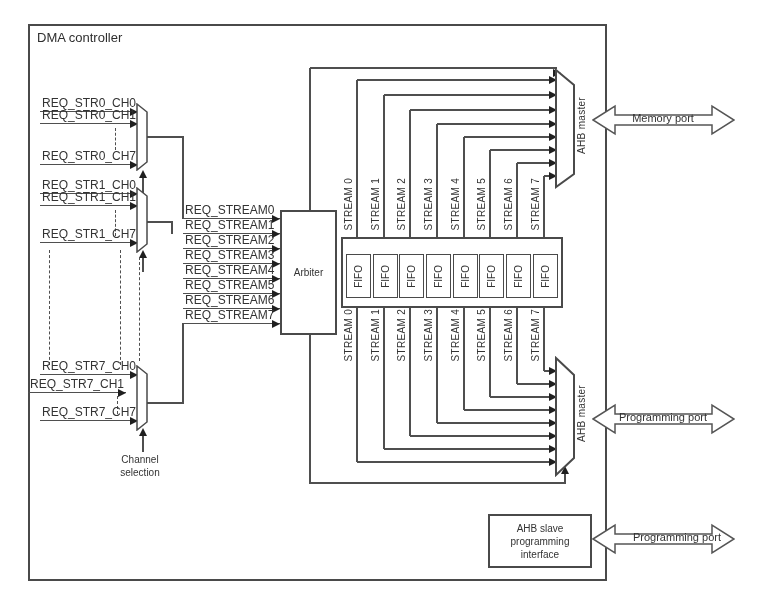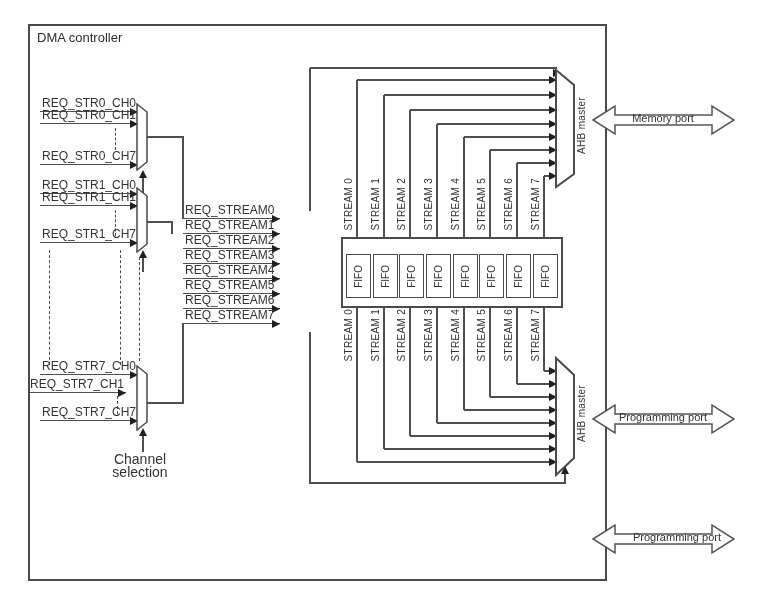--- a/index.html
+++ b/index.html
@@ -22,21 +22,21 @@
   .au{position:absolute;width:0;height:0;border-bottom:8px solid #1f1f1f;border-left:4.5px solid transparent;border-right:4.5px solid transparent;}
   .ad{position:absolute;width:0;height:0;border-top:8px solid #1f1f1f;border-left:4.5px solid transparent;border-right:4.5px solid transparent;}
   
   .vtext{position:absolute;writing-mode:vertical-rl;transform:rotate(180deg);
          font-size:10px;color:#333;white-space:nowrap;letter-spacing:.3px;}
   .fifo-box{position:absolute;width:23px;height:42px;border:1.5px solid #4a4a4a;background:#fff;
             display:flex;align-items:center;justify-content:center;}
   .fifo-box span{writing-mode:vertical-rl;transform:rotate(180deg);font-size:10px;color:#333;}
   .center-txt{display:flex;align-items:center;justify-content:center;}
   .port-label{position:absolute;font-size:11px;color:#333;text-align:center;}
-  .small-center{position:absolute;font-size:14px;color:#333;text-align:center;line-height:13px;}
+  .small-center{position:absolute;font-size:10px;color:#333;text-align:center;line-height:13px;}
 </style>
 </head>
 <body>
 
 <div class="stage">
 
   <div class="obox" style="left:28px;top:24px;width:575px;height:553px;"></div>
   <div class="title" style="left:37px;top:30px;">DMA controller</div>
 
   <div id="wires" class="abs" style="left:0;top:0;width:769px;height:602px;">
@@ -211,20 +211,23 @@
     </div>
   <div class="wire" style="left:183px;top:295px;width:97px;">
       <span class="wlabel">REQ_STREAM6</span>
       <i class="ah"></i>
     </div>
   <div class="wire" style="left:183px;top:310px;width:97px;">
       <span class="wlabel">REQ_STREAM7</span>
       <i class="ah"></i>
     </div>
 
+  <div class="fbox center-txt" style="left:280px;top:210px;width:53px;height:121px;font-size:10px;">
+    <span>Arbiter</span>
+  </div>
 
   <div class="obox" style="left:341px;top:237px;width:218px;height:67px;background:#fff;"></div>
 
   <div class="vtext" style="left:343px;top:178px;">STREAM 0</div>
   <div class="vtext" style="left:370px;top:178px;">STREAM 1</div>
   <div class="vtext" style="left:396px;top:178px;">STREAM 2</div>
   <div class="vtext" style="left:423px;top:178px;">STREAM 3</div>
   <div class="vtext" style="left:450px;top:178px;">STREAM 4</div>
   <div class="vtext" style="left:476px;top:178px;">STREAM 5</div>
   <div class="vtext" style="left:503px;top:178px;">STREAM 6</div>
@@ -267,20 +270,27 @@
   <svg class="abs" style="left:555px;top:68px;" width="21" height="121">
       <polygon points="1,2 19,17 19,106 1,119" fill="#fff" stroke="#4a4a4a" stroke-width="2"></polygon>
     </svg>
   <div class="vtext" style="left:576px;top:97px;">AHB master</div>
 
   <svg class="abs" style="left:555px;top:356px;" width="21" height="121">
       <polygon points="1,2 19,19 19,102 1,119" fill="#fff" stroke="#4a4a4a" stroke-width="2"></polygon>
     </svg>
   <div class="vtext" style="left:576px;top:385px;">AHB master</div>
 
+  <div class="fbox small-center center-txt" style="left:488px;top:514px;width:100px;height:50px;">
+    <div>
+      <span>AHB slave</span><br>
+      <span>programming</span><br>
+      <span>interface</span>
+    </div>
+  </div>
 
   <svg class="abs" style="left:592px;top:101px;" width="143" height="38">
       <polygon points="1,19 23,5 23,14 120,14 120,5 142,19 120,33 120,24 23,24 23,33" fill="#fff" stroke="#555" stroke-width="1.5"></polygon>
     </svg>
   <div class="port-label" style="left:598px;top:112px;width:130px;">Memory port</div>
 
   <svg class="abs" style="left:592px;top:400px;" width="143" height="38">
       <polygon points="1,19 23,5 23,14 120,14 120,5 142,19 120,33 120,24 23,24 23,33" fill="#fff" stroke="#555" stroke-width="1.5"></polygon>
     </svg>
   <div class="port-label" style="left:598px;top:411px;width:130px;">Programming port</div>

